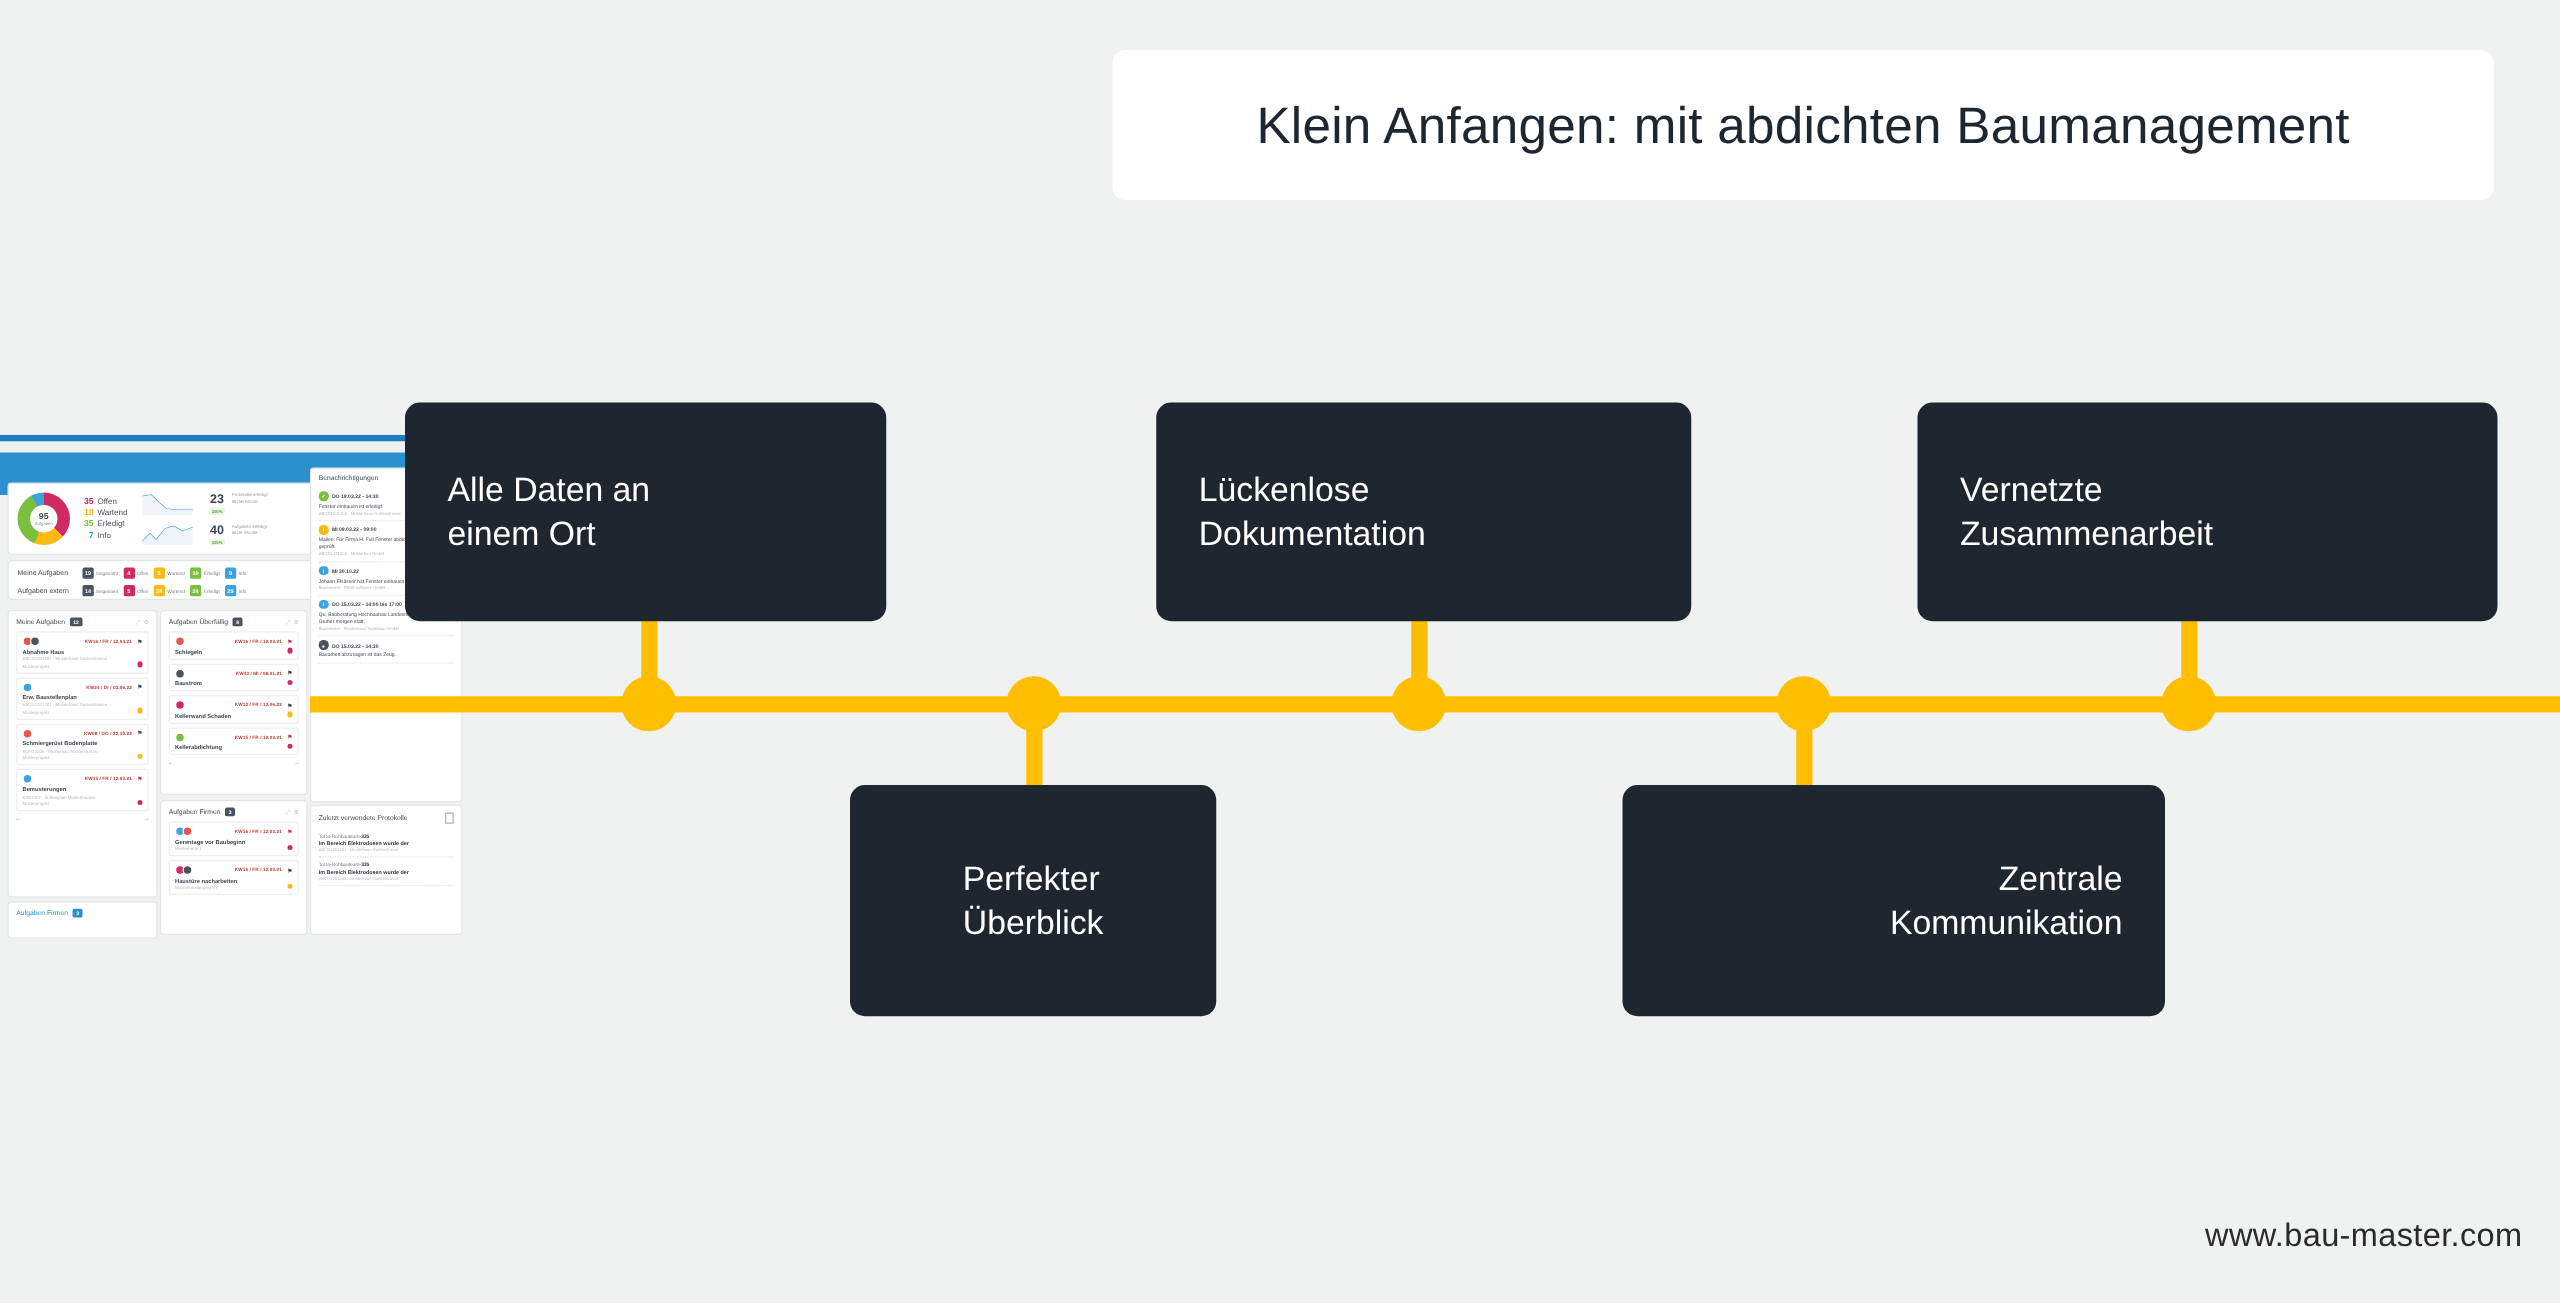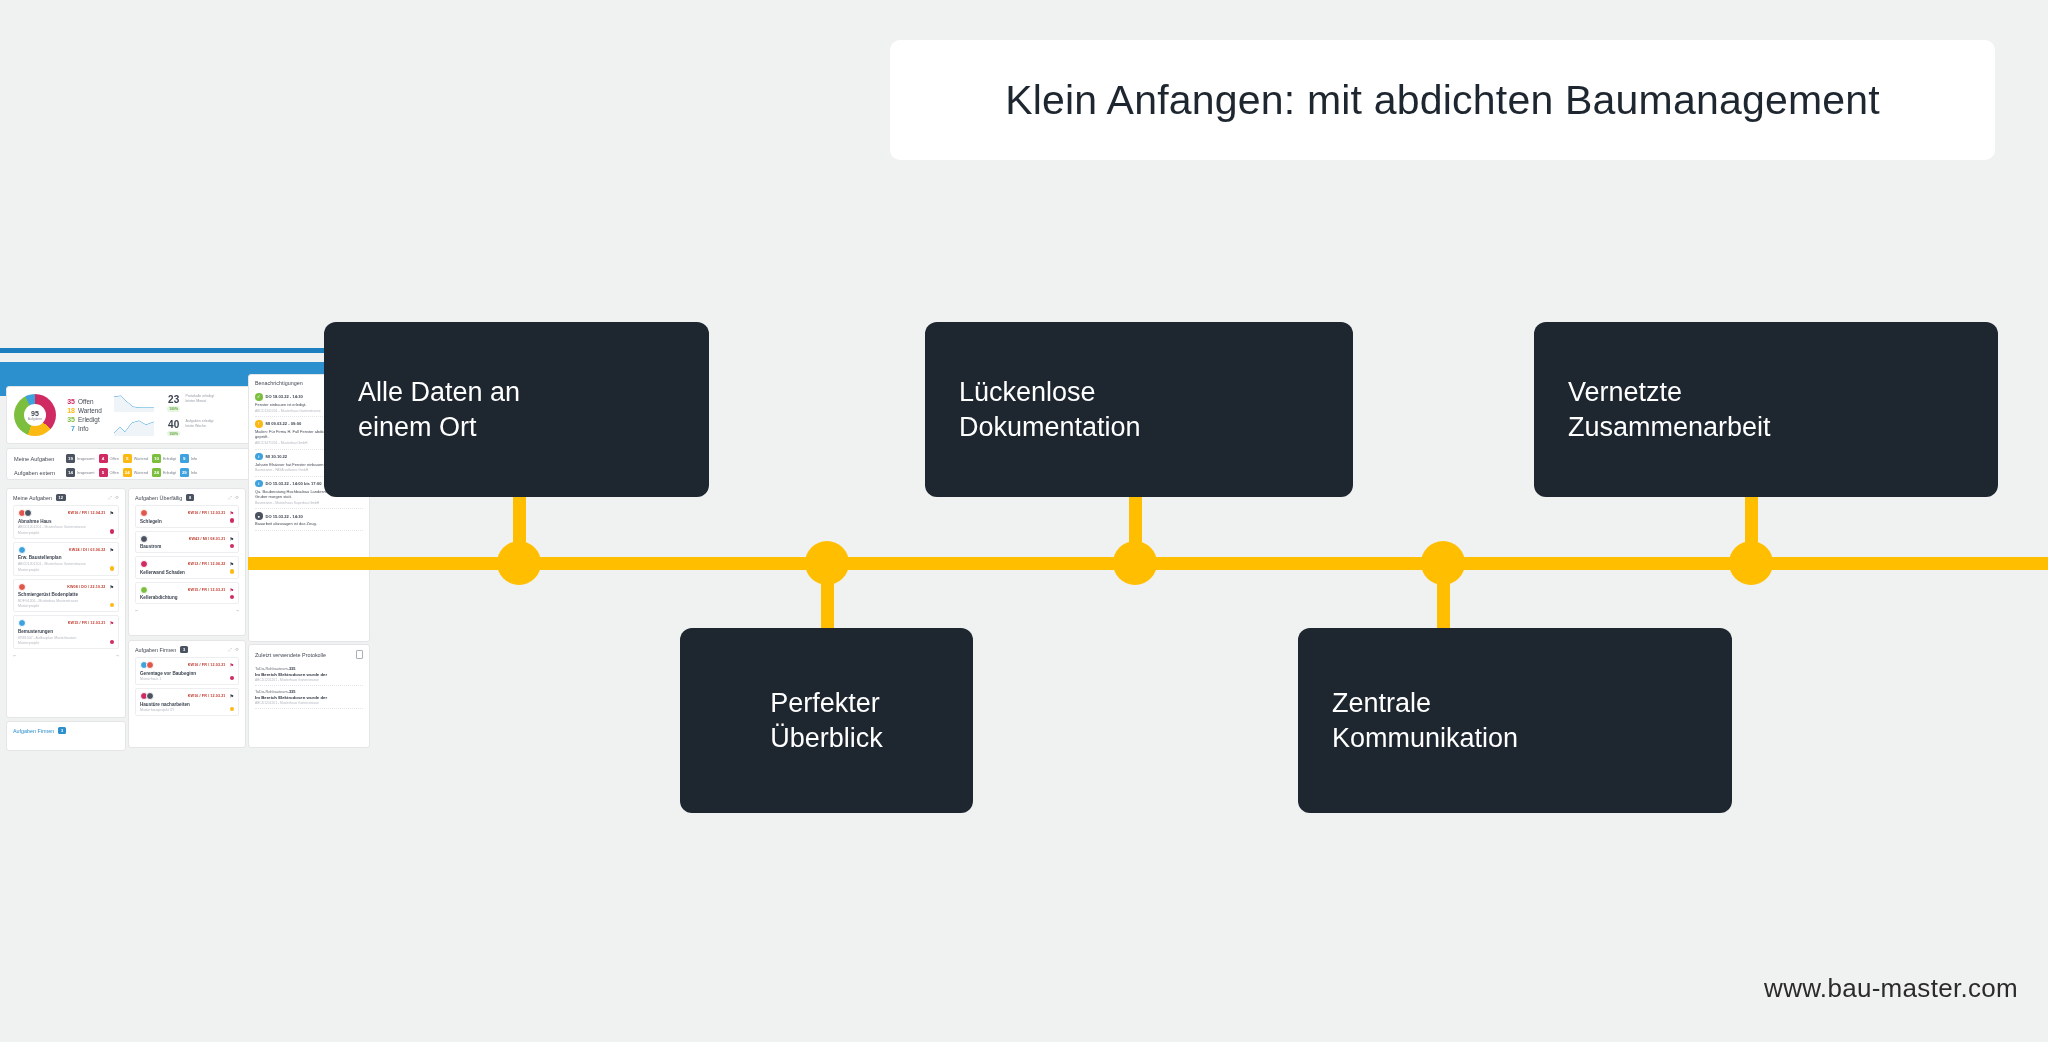--- a/index.html
+++ b/index.html
@@ -645,21 +645,21 @@
 <div class="feature-card" style="left:680px;top:628px;width:293px;height:185px;align-items:center;">
   <span class="f-label">Perfekter
 Überblick</span>
 </div>
 
 <div class="feature-card" style="left:925px;top:322px;width:428px;height:175px;">
   <span class="f-label">Lückenlose
 Dokumentation</span>
 </div>
 
-<div class="feature-card" style="left:1298px;top:628px;width:434px;height:185px;">
+<div class="feature-card" style="left:1298px;top:628px;width:434px;height:185px;text-align:right;">
   <span class="f-label">Zentrale
 Kommunikation</span>
 </div>
 
 <div class="feature-card" style="left:1534px;top:322px;width:464px;height:175px;">
   <span class="f-label">Vernetzte
 Zusammenarbeit</span>
 </div>
 
 <div class="title-card">

